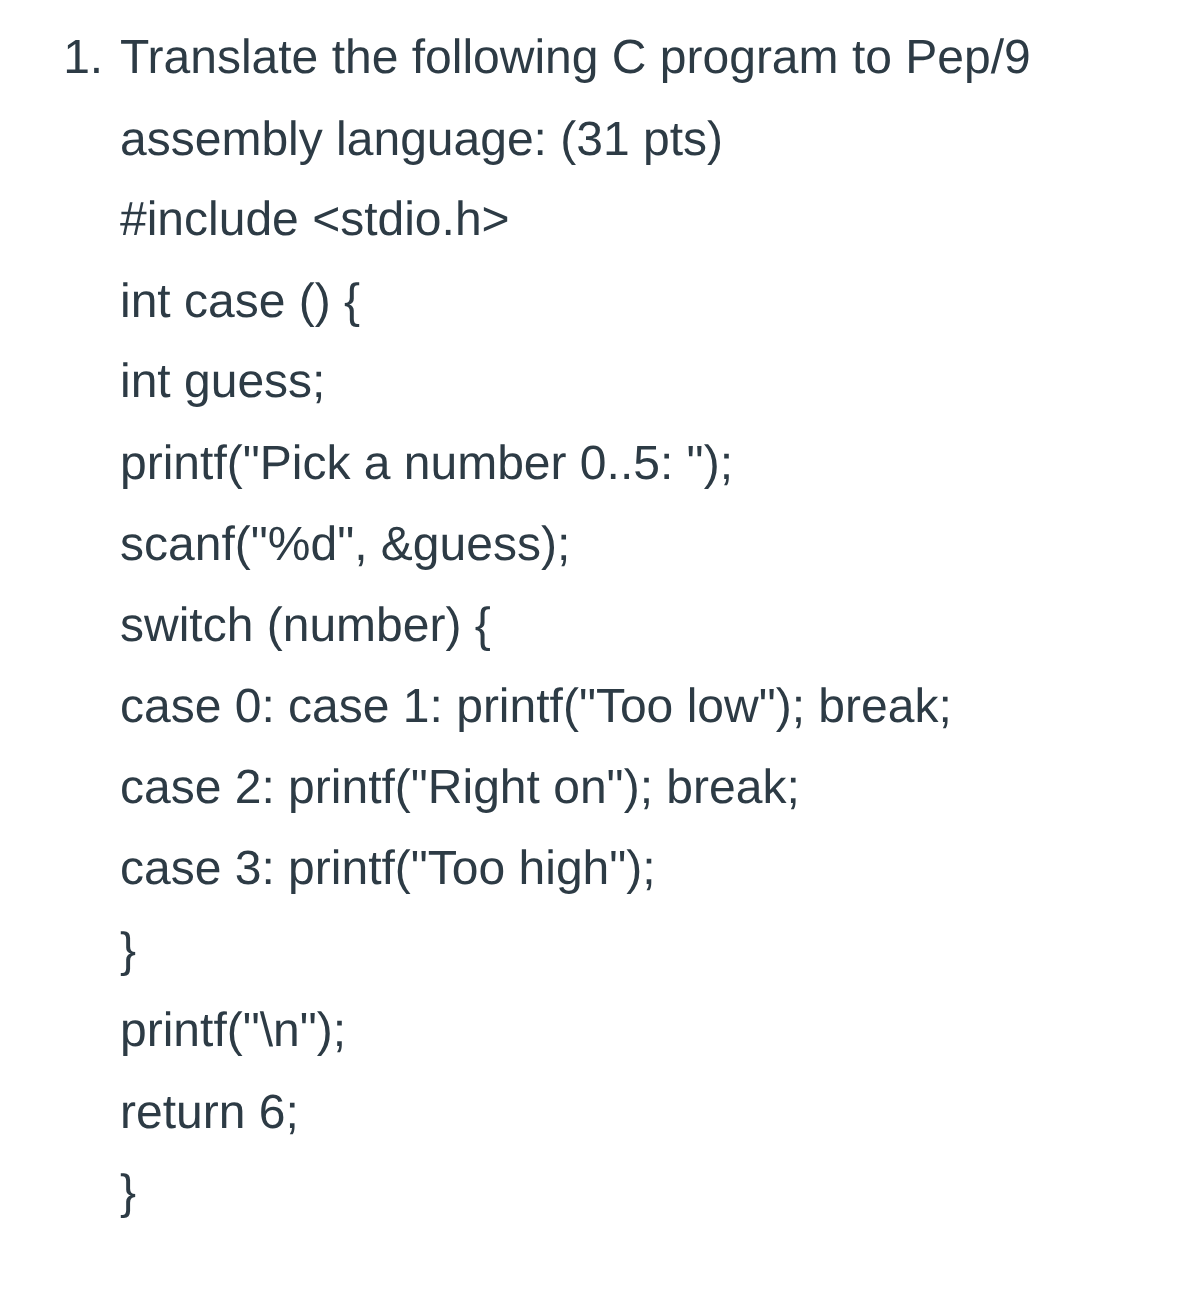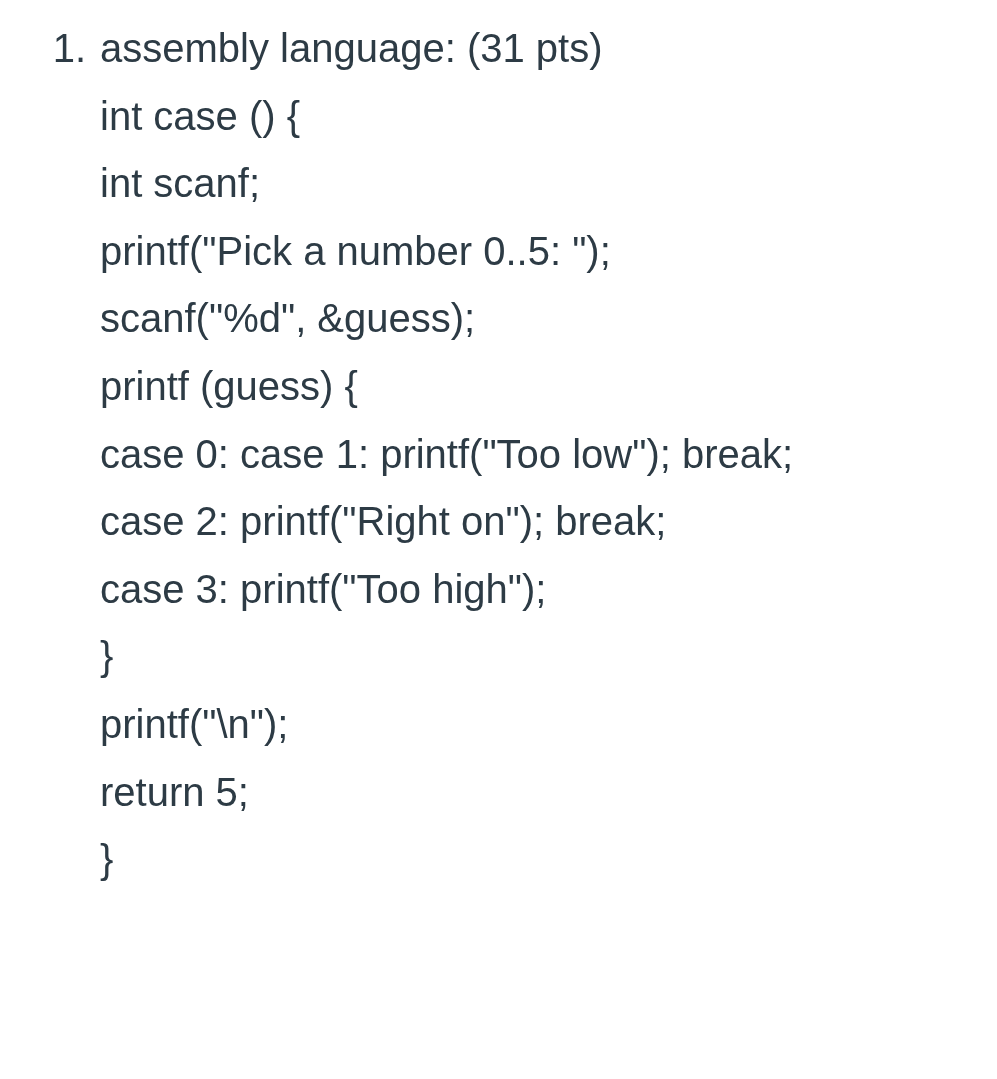--- a/index.html
+++ b/index.html
@@ -38,28 +38,30 @@
     white-space: pre;
   }
 </style>
 </head>
 <body>
 
 <div class="page">
   <div class="question">
     <span class="question-number">1.</span>
     <div class="question-content">
+      <div class="line">Translate the following C program to Pep/9</div>
       <div class="line">assembly language: (31 pts)</div>
+      <div class="line">#include &lt;stdio.h&gt;</div>
       <div class="line">int case () {</div>
-      <div class="line">int scanf;</div>
+      <div class="line">int guess;</div>
       <div class="line">printf("Pick a number 0..5: ");</div>
       <div class="line">scanf("%d", &amp;guess);</div>
-      <div class="line">printf (guess) {</div>
+      <div class="line">switch (number) {</div>
       <div class="line">case 0: case 1: printf("Too low"); break;</div>
       <div class="line">case 2: printf("Right on"); break;</div>
       <div class="line">case 3: printf("Too high");</div>
       <div class="line">}</div>
       <div class="line">printf("\n");</div>
-      <div class="line">return 5;</div>
+      <div class="line">return 6;</div>
       <div class="line">}</div>
     </div>
   </div>
 </div>
 
 </body></html>

